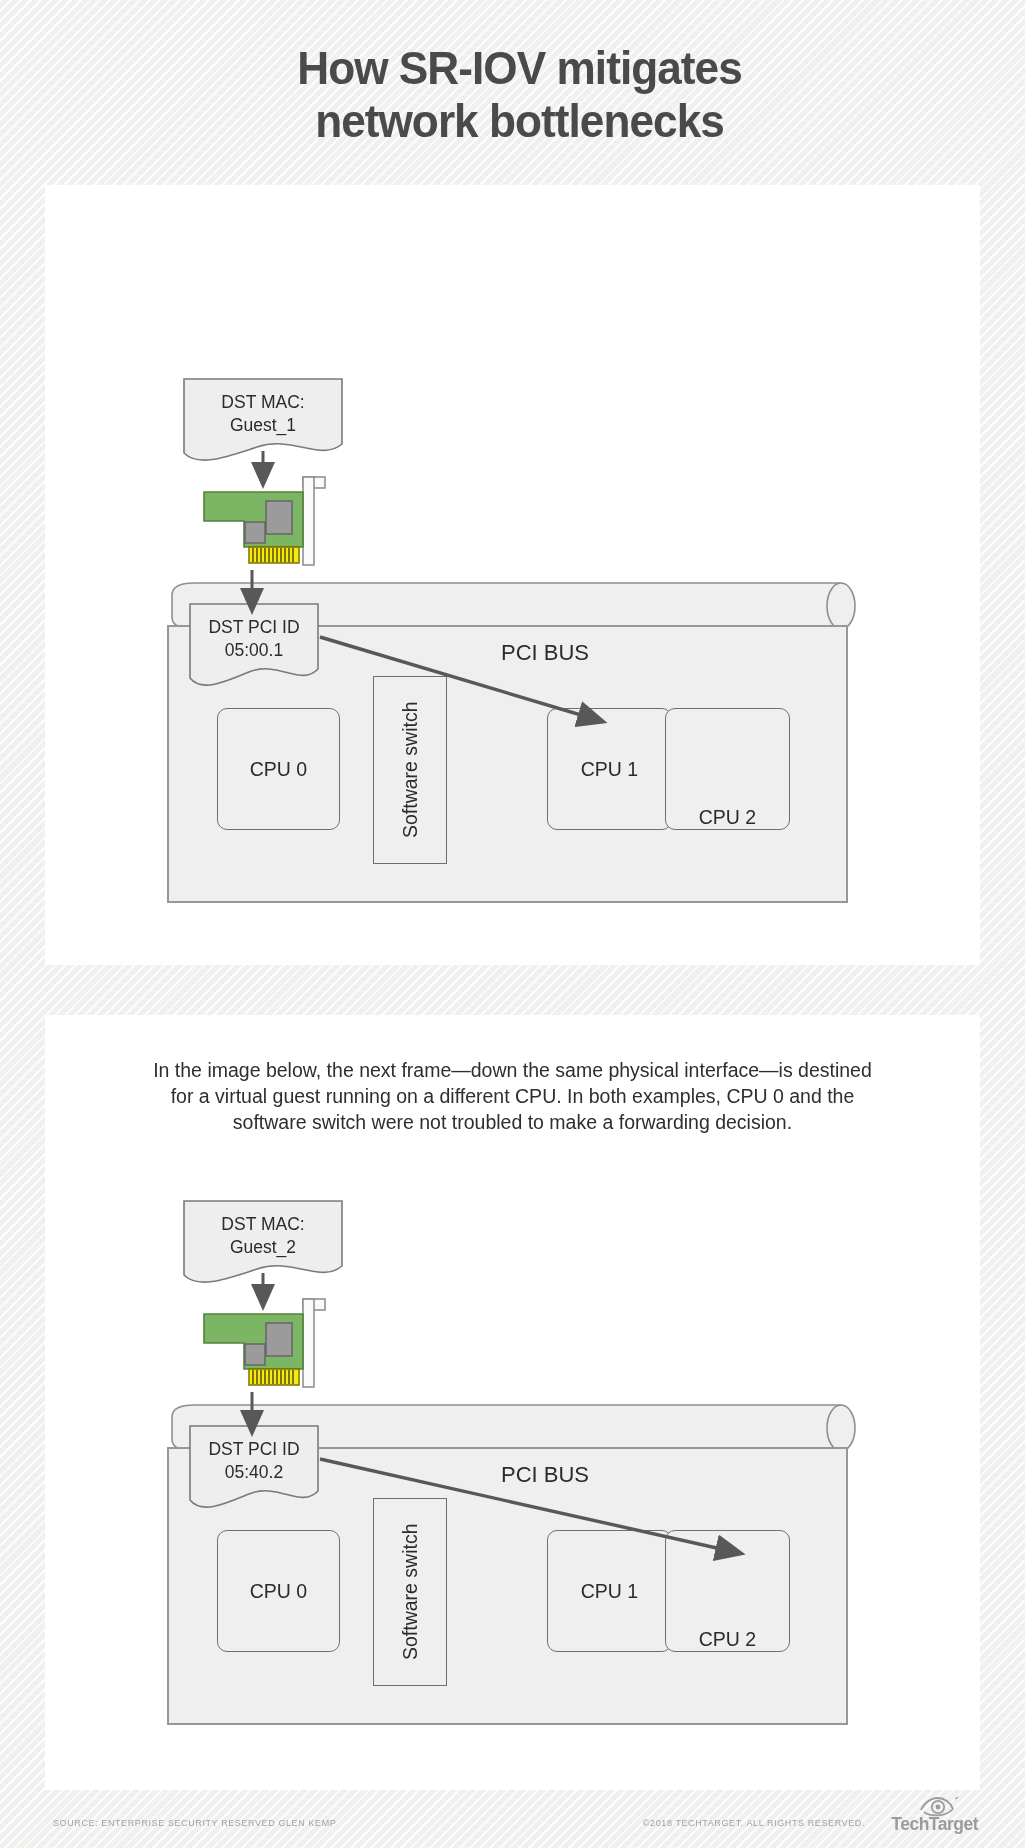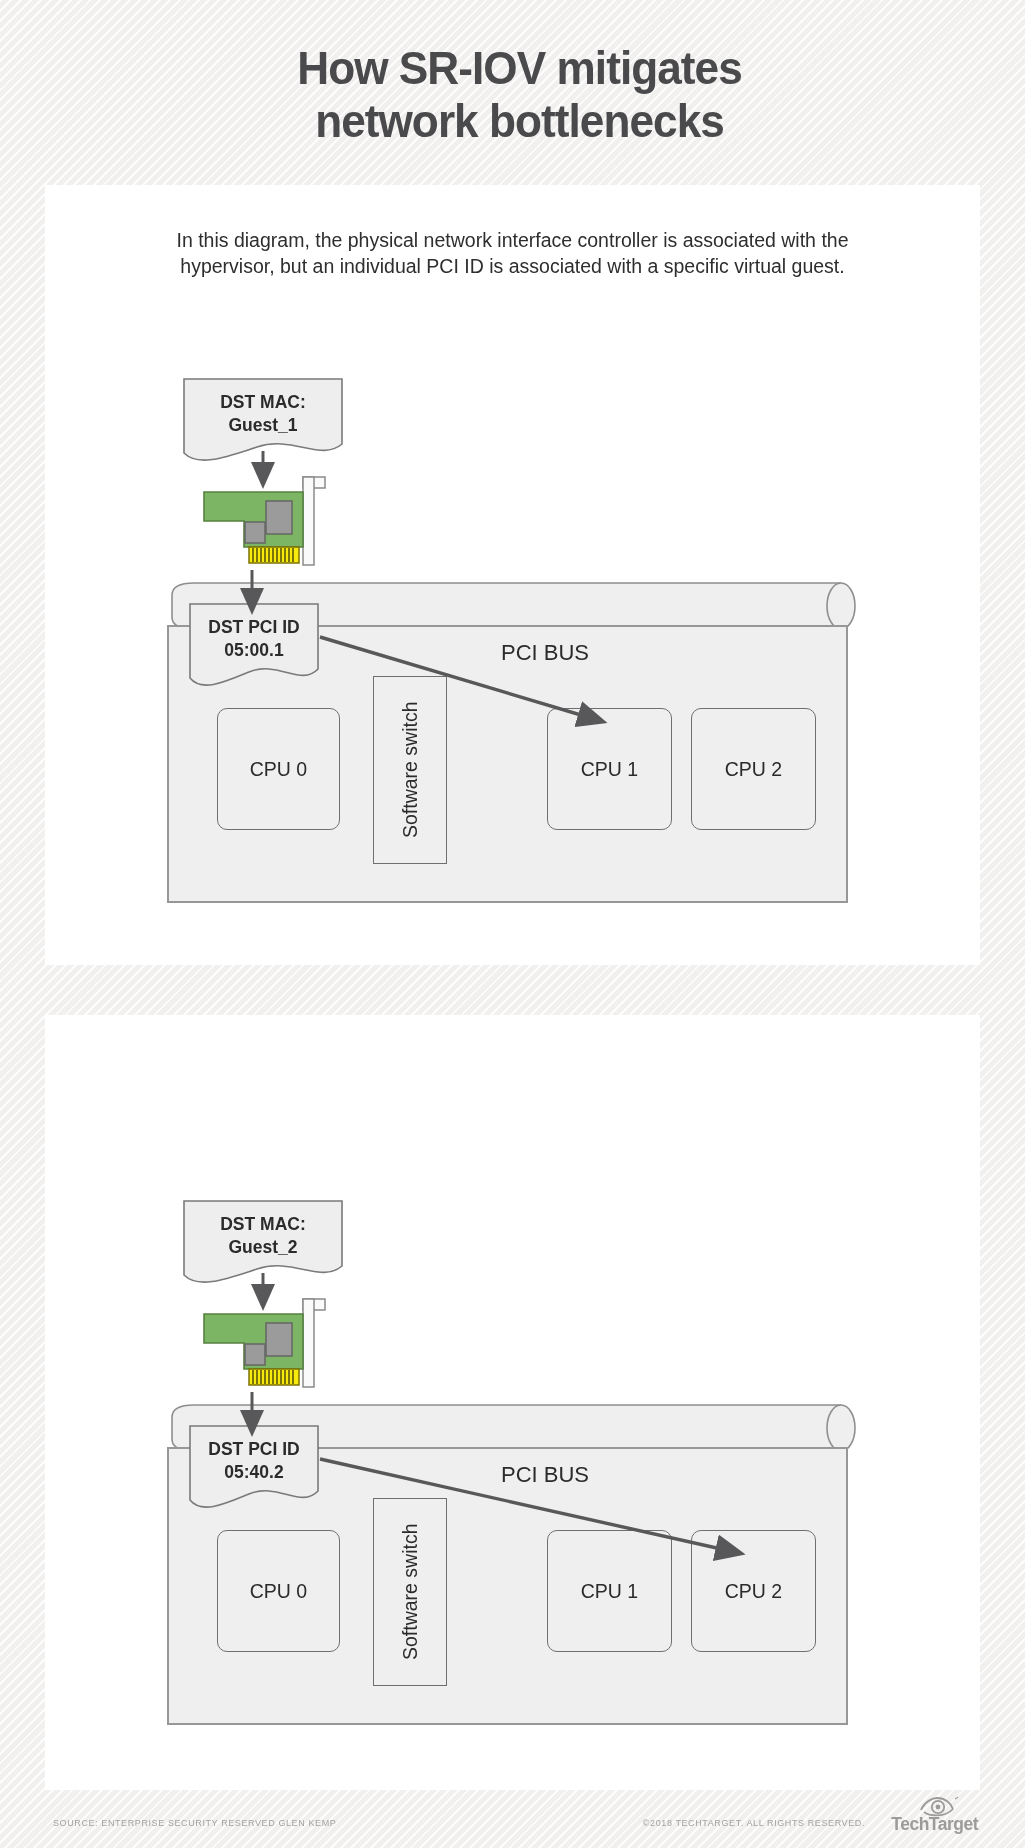--- a/index.html
+++ b/index.html
@@ -26,21 +26,21 @@
     position:absolute;left:50%;transform:translateX(-50%);
     text-align:center;color:#2e2e2e;font-size:19.5px;line-height:26px;
   }
   .panel1 .para{top:42px;width:690px;}
   .panel2 .para{top:42px;width:720px;}
   .diagram{position:absolute;left:0;width:935px;height:720px;}
   .panel1 .diagram{top:0;}
   .panel2 .diagram{top:-8px;}
 
   
-  .doc{position:absolute;font-weight:bold;}
+  .doc{position:absolute;}
   .doc svg{position:absolute;left:0;top:0;}
   .doc .doc-text{
     position:relative;z-index:2;text-align:center;color:#2b2b2b;
     font-size:17.5px;line-height:23px;padding-top:13px;
   }
   .doc-mac{left:138px;top:193px;width:160px;height:95px;}
   .doc-pci{left:144px;top:418px;width:130px;height:95px;z-index:5;}
 
   
   .bus{position:absolute;left:125px;top:397px;width:700px;height:48px;}
@@ -55,21 +55,21 @@
     background:#efefef;border:2px solid #979797;box-sizing:border-box;
   }
   .cpu{
     position:absolute;top:523px;width:125px;height:122px;box-sizing:border-box;
     background:#efefef;border:1.6px solid #6f6f6f;border-radius:10px;
     display:flex;align-items:center;justify-content:center;
     color:#2b2b2b;font-size:19.5px;z-index:3;
   }
   .cpu0{left:172px;width:123px;}
   .cpu1{left:502px;}
-  .cpu2{left:646px;}
+  .cpu2{left:620px;align-items:flex-end;}
   .swbox{
     position:absolute;left:328px;top:491px;width:74px;height:188px;box-sizing:border-box;
     background:#efefef;border:1.6px solid #6f6f6f;z-index:3;
     display:flex;align-items:center;justify-content:center;
   }
   .sw-label{
     writing-mode:vertical-rl;transform:rotate(180deg);
     height:160px;text-align:center;color:#2b2b2b;font-size:19.5px;line-height:23px;
   }
   .nic{position:absolute;left:158px;top:291px;width:125px;height:100px;}
@@ -96,21 +96,20 @@
 </style>
 </head>
 <body>
 
 <div class="title">
   <span class="tline">How SR-IOV mitigates</span>
   <span class="tline">network bottlenecks</span>
 </div>
 
 <div class="panel panel1">
-  <div class="para">In this diagram, the physical network interface controller is associated with the hypervisor, but an individual PCI ID is associated with a specific virtual guest.</div>
 
   <div class="diagram">
 
     <div class="doc doc-mac">
       <svg width="160" height="95" viewBox="0 0 160 95">
         <path d="M1 1 H159 V66 C138 84 110 57 74 69 C46 78 16 90 1 75 Z" fill="#eeeeee" stroke="#7a7a7a" stroke-width="1.6"></path>
       </svg>
       <div class="doc-text">
         <div>DST MAC:</div>
         <div>Guest_1</div>
@@ -181,20 +180,21 @@
         </marker>
       </defs>
       <line x1="218" y1="266" x2="218" y2="298" stroke="#58585a" stroke-width="3" marker-end="url(#ah1)"></line>
       <line x1="207" y1="385" x2="207" y2="424" stroke="#58585a" stroke-width="3" marker-end="url(#ah1)"></line>
       <line x1="275" y1="452" x2="556" y2="536" stroke="#58585a" stroke-width="3.4" marker-end="url(#ah1)"></line>
     </svg>
   </div>
 </div>
 
 <div class="panel panel2">
+  <div class="para">In the image below, the next frame—down the same physical interface—is destined for a virtual guest running on a different CPU. In both examples, CPU 0 and the software switch were not troubled to make a forwarding decision.</div>
 
   <div class="diagram">
 
     <div class="doc doc-mac">
       <svg width="160" height="95" viewBox="0 0 160 95">
         <path d="M1 1 H159 V66 C138 84 110 57 74 69 C46 78 16 90 1 75 Z" fill="#eeeeee" stroke="#7a7a7a" stroke-width="1.6"></path>
       </svg>
       <div class="doc-text">
         <div>DST MAC:</div>
         <div>Guest_2</div>

